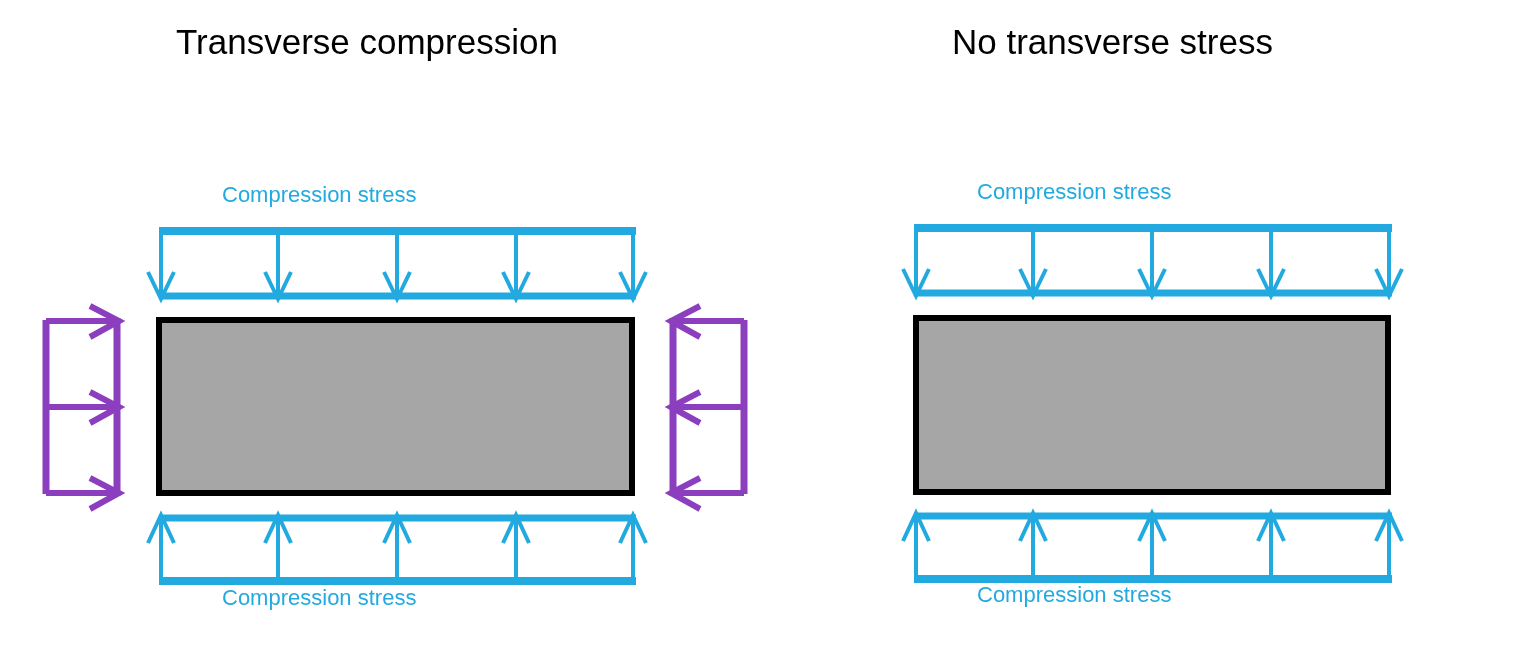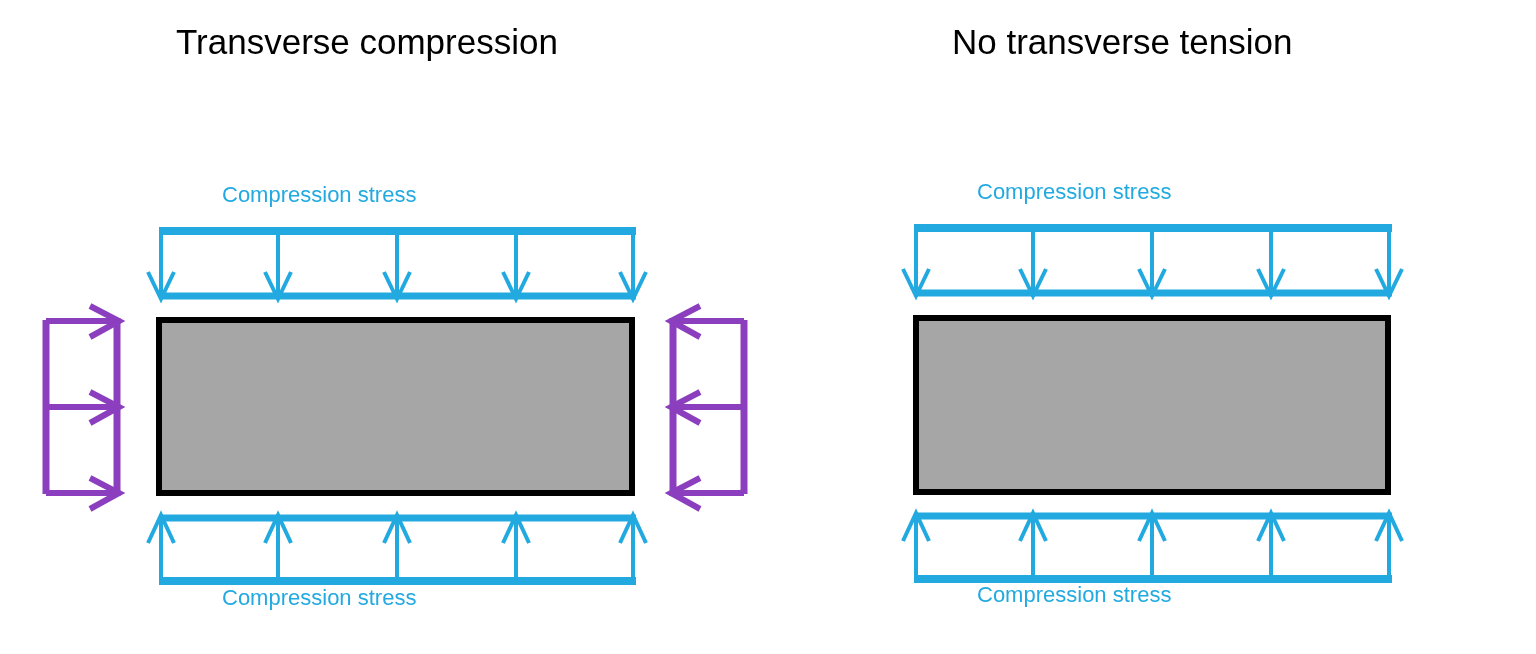--- a/index.html
+++ b/index.html
@@ -210,21 +210,21 @@
         <g>
           <line x1="1389" y1="579" x2="1389" y2="514" stroke="#22AAE0" stroke-width="4"></line>
           <polyline points="1376,541 1389,513 1402,541" fill="none" stroke="#22AAE0" stroke-width="4" stroke-linejoin="miter"></polyline>
         </g>
       </g>
     </g>
   </svg>
 
   <div class="panel-title" id="title-left">Transverse compression</div>
 
-  <div class="panel-title" id="title-right">No transverse tension</div>
+  <div class="panel-title" id="title-right">No transverse stress</div>
 
   <div class="stress-label" id="label-left-top" style="color:#22AAE0">Compression stress</div>
 
   <div class="stress-label" id="label-left-bottom" style="color:#22AAE0">Compression stress</div>
 
   <div class="stress-label" id="label-right-top" style="color:#22AAE0">Compression stress</div>
 
   <div class="stress-label" id="label-right-bottom" style="color:#22AAE0">Compression stress</div>
 
 </div>

